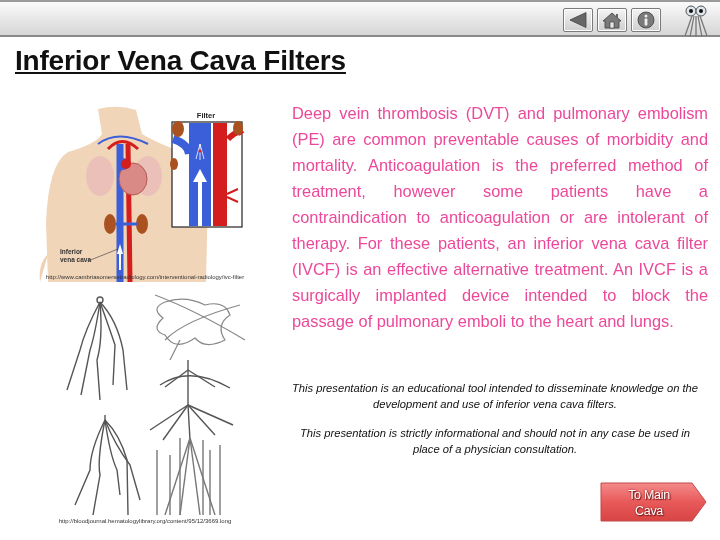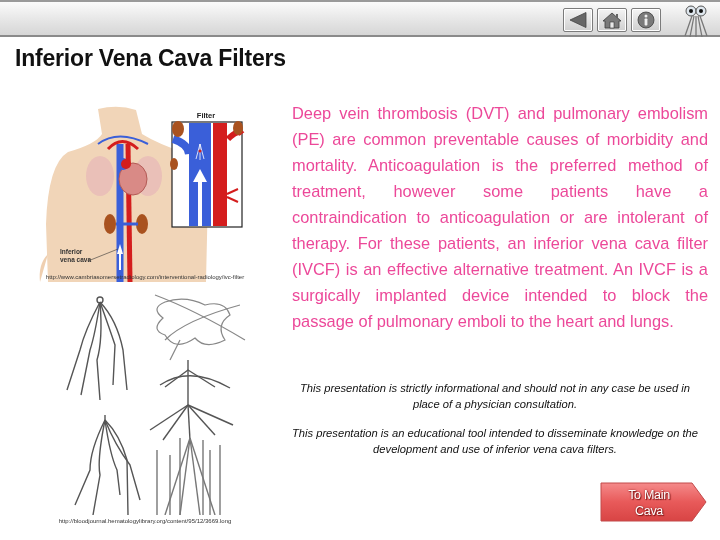--- a/index.html
+++ b/index.html
@@ -6,21 +6,21 @@
   body { width:720px; height:540px; background:#ffffff; position:relative; overflow:hidden; font-family:"Liberation Sans", sans-serif; }
   .topbar { position:absolute; left:0; top:0; width:720px; height:37px;
     background:linear-gradient(#fbfbfb, #e4e4e4 60%, #d6d6d6); border-top:2px solid #9a9a9a; border-bottom:2px solid #8a8a8a; box-sizing:border-box; }
   .crumb { position:absolute; left:5px; top:6px; width:128px; height:27px; }
   .crumb svg { position:absolute; left:0; top:0; }
   .crumb span { position:absolute; left:0; top:0; width:125px; line-height:27px; text-align:center; font-size:11px; font-weight:bold; color:#222; }
   .navbtns { position:absolute; left:563px; top:6px; display:flex; gap:4px; }
   .navbtn { width:30px; height:24px; box-sizing:border-box; border:1px solid #7b7b7b; border-radius:2px;
     background:linear-gradient(#f4f4f4,#cfcfcf); display:flex; align-items:center; justify-content:center; box-shadow:inset 0 0 0 1px #ffffff; }
   .mascot { position:absolute; left:680px; top:2px; }
-  .title { position:absolute; left:15px; top:45px; font-size:23px; font-weight:bold; color:#111; letter-spacing:-0.2px; }
+  .title { position:absolute; left:15px; top:45px; font-size:28px; font-weight:bold; color:#111; letter-spacing:-0.2px;text-decoration:underline; }
   .fig1 { position:absolute; left:38px; top:92px; width:210px; height:178px;margin-top:12px; }
   .cap1 { position:absolute; left:30px; top:274px; width:230px; text-align:center; font-size:6px; color:#333; }
   .fig2 { position:absolute; left:55px; top:290px; width:200px; height:225px; }
   .cap2 { position:absolute; left:30px; top:518px; width:230px; text-align:center; font-size:6px; color:#333; }
   .body-text { position:absolute; left:292px; top:100px; width:416px; font-size:16.4px; line-height:26px; text-align:justify; color:#ec4899; }
   .note { position:absolute; left:288px; top:381px; width:414px; text-align:center; font-style:italic; font-size:11.2px; line-height:15.5px; color:#111; }
   .note p { margin:0 0 14px 0; }
   .menubtn { position:absolute; left:600px; top:482px; width:108px; height:44px; }
   .menubtn svg { position:absolute; left:0; top:0; }
   .menubtn span { position:absolute; left:0; top:5px; width:98px; text-align:center; color:#fff; font-weight:normal; font-size:12.5px; line-height:16px;
@@ -159,22 +159,22 @@
         <path d="M135,148 L145,225"></path>
         <path d="M135,148 L160,225"></path>
     </g>
   </svg>
 </div>
 <div class="cap2">http://bloodjournal.hematologylibrary.org/content/95/12/3669.long</div>
 
 <div class="body-text">Deep vein thrombosis (DVT) and pulmonary embolism (PE) are common preventable causes of morbidity and mortality. Anticoagulation is the preferred method of treatment, however some patients have a contraindication to anticoagulation or are intolerant of therapy. For these patients, an inferior vena cava filter (IVCF) is an effective alternative treatment. An IVCF is a surgically implanted device intended to block the passage of pulmonary emboli to the heart and lungs.</div>
 
 <div class="note">
+  <p>This presentation is an educational tool intended to disseminate knowledge on the development and use of inferior vena cava filters.</p>
   <p>This presentation is strictly informational and should not in any case be used in place of a physician consultation.</p>
-  <p>This presentation is an educational tool intended to disseminate knowledge on the development and use of inferior vena cava filters.</p>
 </div>
 
 <div class="menubtn">
   <svg width="108" height="44">
     <defs>
         <linearGradient id="rg" x1="0" y1="0" x2="0" y2="1">
           <stop offset="0" stop-color="#f58a8a"></stop>
           <stop offset="0.5" stop-color="#e85a5a"></stop>
           <stop offset="1" stop-color="#d84444"></stop>
         </linearGradient>

